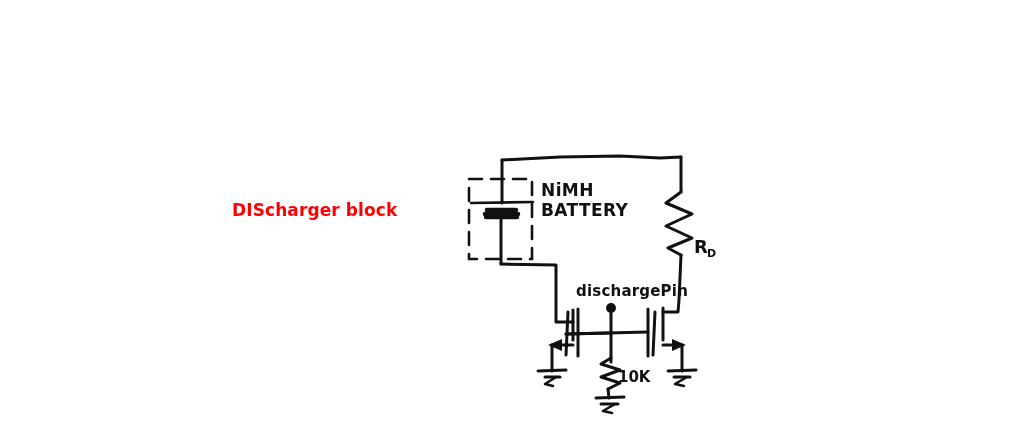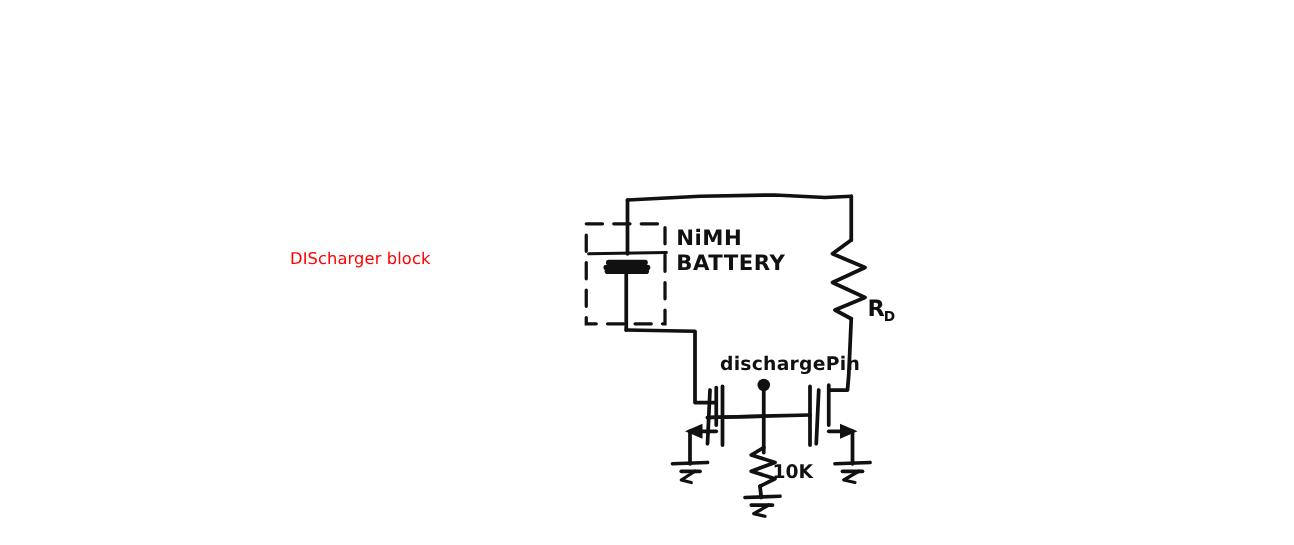--- a/index.html
+++ b/index.html
@@ -21,22 +21,22 @@
     left: 0;
     top: 0;
     width: 1035px;
     height: 436px;
   }
   .block-caption {
     position: absolute;
     left: 232px;
     top: 200px;
     font-family: "DejaVu Sans", sans-serif;
-    font-size: 13px;
-    font-weight: 400;
+    font-size: 17px;
+    font-weight: 700;
     letter-spacing: 0.1px;
     color: #ff0000;
     white-space: nowrap;
     user-select: none;
   }
   
   .ink {
     font-family: "DejaVu Sans", sans-serif;
     fill: #111111;
     font-weight: 700;

